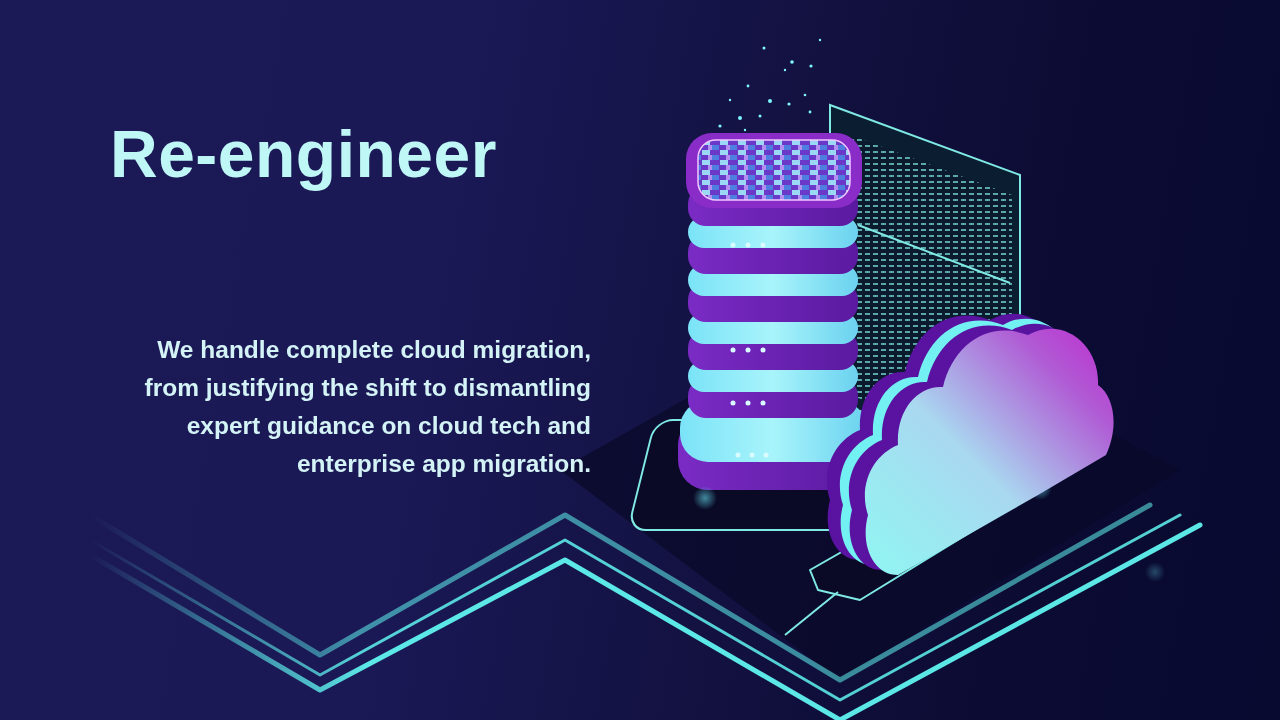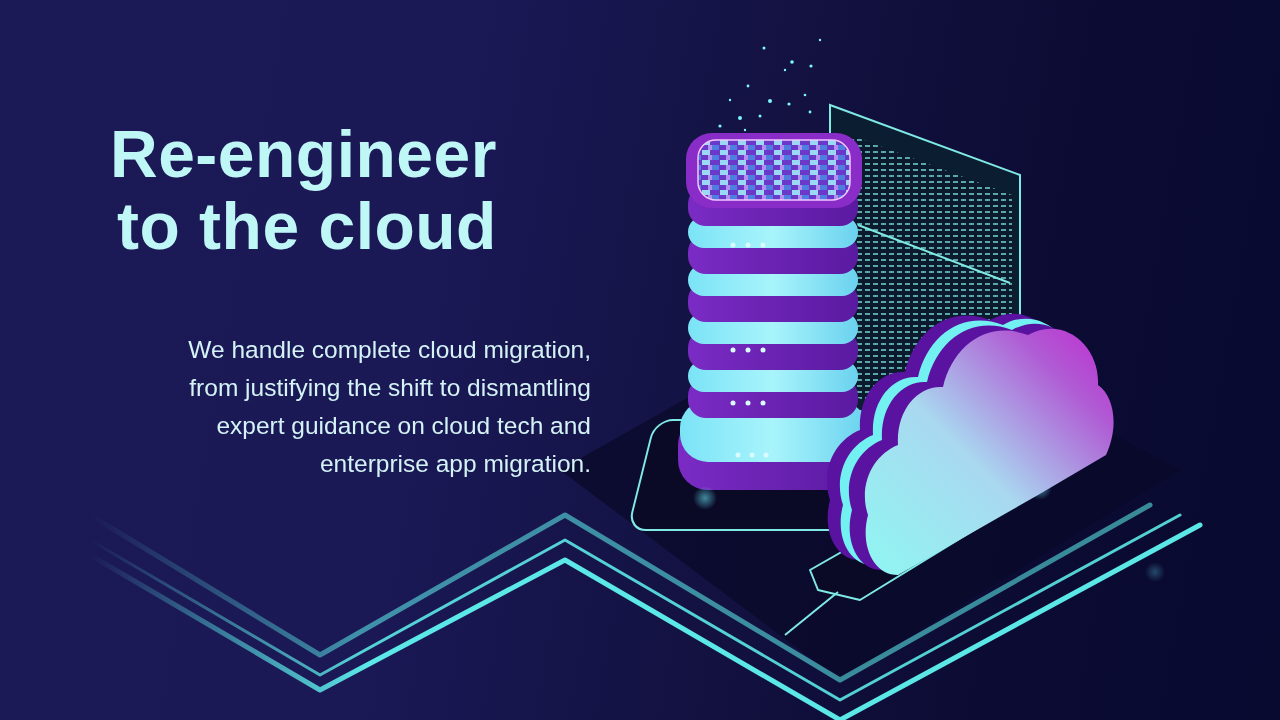--- a/index.html
+++ b/index.html
@@ -11,21 +11,21 @@
   .stage { position: absolute; inset: 0; text-align: right; }
   .scene { position: absolute; left: 0; top: 0; width: 1280px; height: 720px; }
   .headline {
     position: absolute; left: 110px; top: 118px; margin: 0;
     color: #bff6f6; font-weight: 700; font-size: 66px; line-height: 72px;
     letter-spacing: 0.5px;
   }
   .headline span { display: block; }
   .body-copy {
     position: absolute; left: 121px; top: 331px; width: 470px; margin: 0;
-    color: #d4f3f6; font-size: 24.5px; line-height: 38px; font-weight: 400;
+    color: #d4f3f6; font-size: 24.5px; line-height: 38px; font-weight: 700;
   }
   .body-copy span { display: block; white-space: nowrap; }
 </style>
 </head>
 <body>
 
 <div class="stage">
 
   <svg class="scene" viewBox="0 0 1280 720" xmlns="http://www.w3.org/2000/svg">
     <defs>
@@ -142,21 +142,20 @@
     <g>
       <path d="M830,500 C820,470 835,440 860,430 C858,395 880,370 905,372 C915,330 950,305 990,320 C1025,300 1062,330 1060,370 C1075,380 1082,410 1068,440 L1000,480 L860,560 C835,560 822,530 830,500 Z" fill="#5a12a0"></path>
       <path d="M843,505 C833,475 848,445 873,435 C871,400 893,375 918,377 C928,335 963,310 1003,325 C1038,305 1075,335 1073,375 C1088,385 1095,415 1081,445 L1013,485 L873,565 C848,565 835,535 843,505 Z" fill="#73f0f2"></path>
       <path d="M852,510 C842,480 857,450 882,440 C880,405 902,380 927,382 C937,340 972,315 1012,330 C1047,310 1084,340 1082,380 C1097,390 1104,420 1090,450 L1022,490 L882,570 C857,570 844,540 852,510 Z" fill="#5a12a0"></path>
       <path d="M868,515 C858,485 873,455 898,445 C896,410 918,385 943,387 C953,345 988,320 1028,335 C1063,315 1100,345 1098,385 C1113,395 1120,425 1106,455 L1038,495 L898,575 C873,575 860,545 868,515 Z" fill="url(#cloudGrad)"></path>
     </g>
   </svg>
 
   <h1 class="headline">
     <span>Re-engineer</span>
-    <span>to the cloud</span>
   </h1>
 
   <p class="body-copy">
     <span>We handle complete cloud migration,</span>
     <span>from justifying the shift to dismantling</span>
     <span>expert guidance on cloud tech and</span>
     <span>enterprise app migration.</span>
   </p>
 </div>
 

